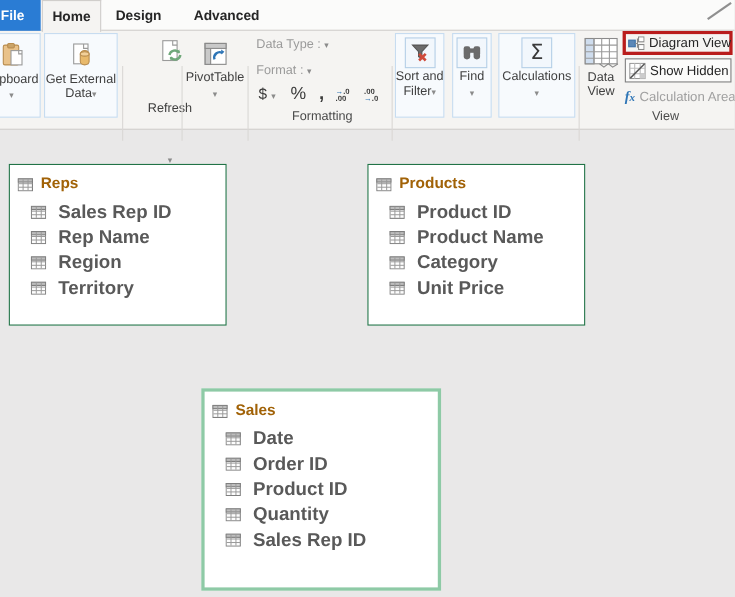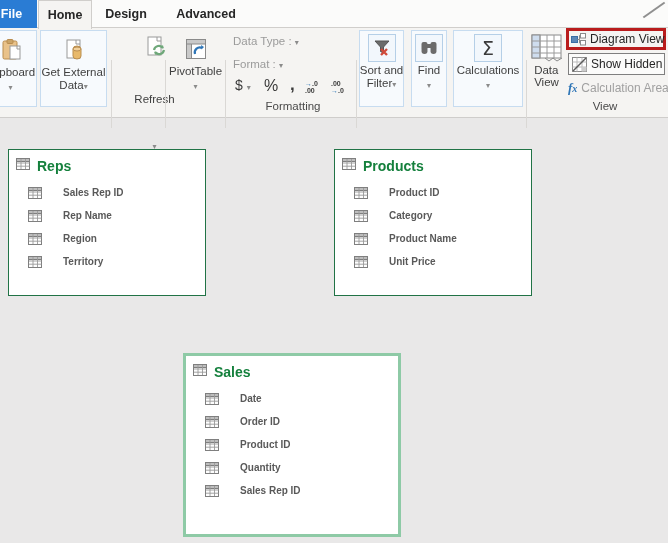--- a/index.html
+++ b/index.html
@@ -64,25 +64,25 @@
   .fx { font-family:"Liberation Serif", serif; font-style:italic; font-weight:700;
         font-size:13px; color:#2e75b6; }
 
   
   .canvas { position:absolute; left:0; top:119px; width:668px; height:424px; background:#e9e8e8; }
   .tbl { position:absolute; background:#ffffff; border:1px solid #217346; }
   .tbl.selected { border:3px solid #8ecaa6; }
   .tbl-reps { left:8px; top:30px; width:198px; height:147px; }
   .tbl-products { left:334px; top:30px; width:198px; height:147px; }
   .tbl-sales { left:183px; top:234px; width:218px; height:184px; }
-  .tbl-title { display:flex; align-items:flex-start; gap:7px; padding:8px 0 0 7px;
-               font-size:14px; font-weight:700; color:#15803d; }
+  .tbl-title { display:flex; align-items:flex-end; gap:7px; padding:8px 0 0 7px;
+               font-size:14px; font-weight:700; color:#a16207; }
   .tbl-fields { margin-top:7px; }
-  .field { display:flex; align-items:center; gap:21px; padding-left:19px; height:23px;
-           font-size:10px; font-weight:700; color:#595959; }
+  .field { display:flex; align-items:center; gap:11px; padding-left:19px; height:23px;
+           font-size:17px; font-weight:700; color:#595959; }
   .gicon { display:inline-flex; }
 </style>
 </head>
 <body>
 
 <div id="app">
 
   <div class="tabbar">
     <div class="file-tab">File</div>
     <div class="tab tab-home active">Home</div>
@@ -348,31 +348,31 @@
           <span>Product ID</span>
         </div>
         <div class="field">
           <span class="gicon">
               <svg width="14" height="12" viewBox="0 0 14 12">
                 <rect x="0.5" y="0.5" width="13" height="11" fill="#fdfdfd" stroke="#7f7f7f"></rect>
                 <rect x="0.5" y="0.5" width="13" height="3" fill="#bdbdbd" stroke="#7f7f7f"></rect>
                 <path d="M5 1v10 M9.5 1v10 M1 5h12.5 M1 8.2h12.5" stroke="#9a9a9a" stroke-width="0.9" fill="none"></path>
               </svg>
             </span>
+          <span>Product Name</span>
+        </div>
+        <div class="field">
+          <span class="gicon">
+              <svg width="14" height="12" viewBox="0 0 14 12">
+                <rect x="0.5" y="0.5" width="13" height="11" fill="#fdfdfd" stroke="#7f7f7f"></rect>
+                <rect x="0.5" y="0.5" width="13" height="3" fill="#bdbdbd" stroke="#7f7f7f"></rect>
+                <path d="M5 1v10 M9.5 1v10 M1 5h12.5 M1 8.2h12.5" stroke="#9a9a9a" stroke-width="0.9" fill="none"></path>
+              </svg>
+            </span>
           <span>Category</span>
-        </div>
-        <div class="field">
-          <span class="gicon">
-              <svg width="14" height="12" viewBox="0 0 14 12">
-                <rect x="0.5" y="0.5" width="13" height="11" fill="#fdfdfd" stroke="#7f7f7f"></rect>
-                <rect x="0.5" y="0.5" width="13" height="3" fill="#bdbdbd" stroke="#7f7f7f"></rect>
-                <path d="M5 1v10 M9.5 1v10 M1 5h12.5 M1 8.2h12.5" stroke="#9a9a9a" stroke-width="0.9" fill="none"></path>
-              </svg>
-            </span>
-          <span>Product Name</span>
         </div>
         <div class="field">
           <span class="gicon">
               <svg width="14" height="12" viewBox="0 0 14 12">
                 <rect x="0.5" y="0.5" width="13" height="11" fill="#fdfdfd" stroke="#7f7f7f"></rect>
                 <rect x="0.5" y="0.5" width="13" height="3" fill="#bdbdbd" stroke="#7f7f7f"></rect>
                 <path d="M5 1v10 M9.5 1v10 M1 5h12.5 M1 8.2h12.5" stroke="#9a9a9a" stroke-width="0.9" fill="none"></path>
               </svg>
             </span>
           <span>Unit Price</span>

